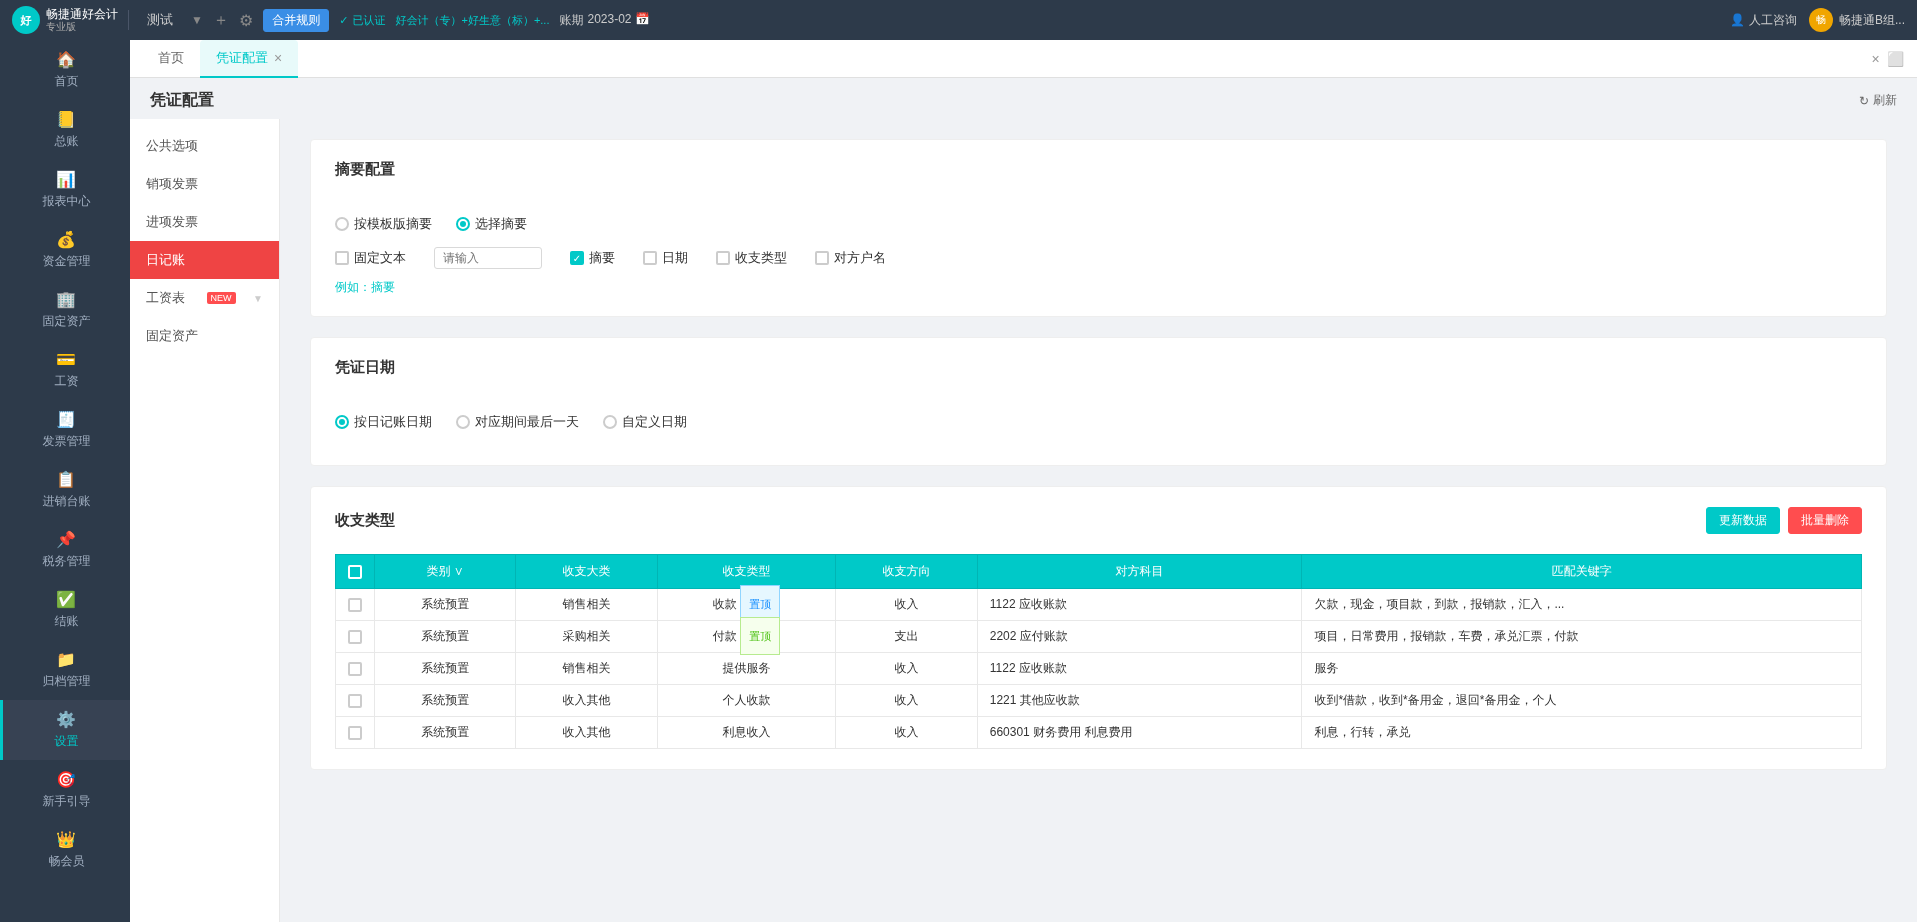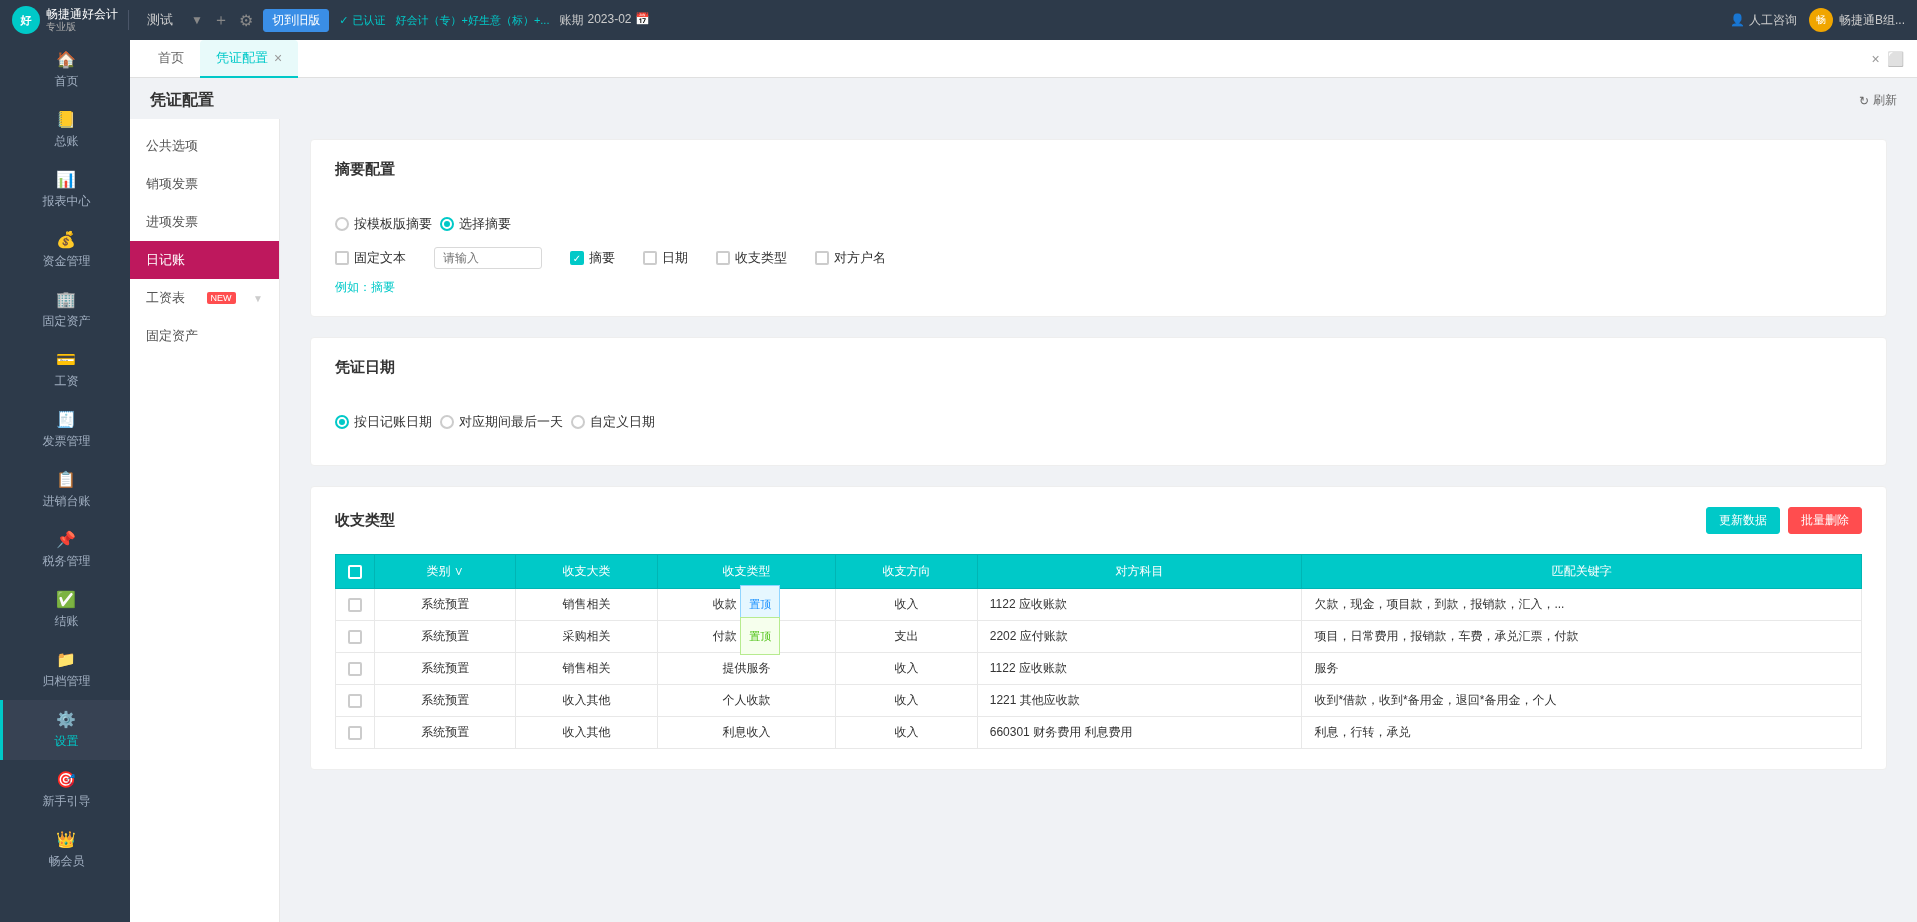--- a/index.html
+++ b/index.html
@@ -50,30 +50,30 @@
     .page-header { padding: 12px 20px 8px; display: flex; align-items: center; justify-content: space-between; background: #f0f2f5; }
     .page-title { font-size: 16px; font-weight: bold; color: #333; }
     .refresh-btn { background: none; border: none; cursor: pointer; color: #666; font-size: 12px; display: flex; align-items: center; gap: 4px; }
 
     
     .two-col { display: flex; flex: 1; overflow: hidden; }
 
     
     .left-nav { width: 150px; background: #fff; flex-shrink: 0; padding: 8px 0; border-right: 1px solid #e8e8e8; }
     .left-nav-item { padding: 10px 16px; font-size: 13px; color: #555; cursor: pointer; display: flex; align-items: center; justify-content: space-between; }
-    .left-nav-item.active { background: #be185d; color: white; border-radius: 0; }
+    .left-nav-item.active { background: #ef4444; color: white; border-radius: 0; }
     .left-nav-item .new-badge { background: #ff4d4f; color: white; font-size: 9px; padding: 1px 4px; border-radius: 2px; margin-left: 4px; }
 
     
     .config-panel { flex: 1; overflow-y: auto; padding: 20px 30px; }
     .config-section { background: white; border-radius: 4px; margin-bottom: 20px; padding: 20px 24px; border: 1px solid #eee; }
     .section-title { font-size: 15px; font-weight: bold; color: #333; margin-bottom: 16px; padding-bottom: 8px; }
 
     
-    .radio-group { display: flex; gap: 8px; align-items: center; margin-bottom: 14px; margin-top: 28px; }
+    .radio-group { display: flex; gap: 24px; align-items: center; margin-bottom: 14px; margin-top: 28px; }
     .radio-item { display: flex; align-items: center; gap: 5px; cursor: pointer; font-size: 13px; }
     .radio-circle { width: 14px; height: 14px; border-radius: 50%; border: 2px solid #ccc; display: flex; align-items: center; justify-content: center; }
     .radio-circle.checked { border-color: #00c9c8; }
     .radio-circle.checked::after { content: ''; width: 6px; height: 6px; background: #00c9c8; border-radius: 50%; }
 
     
     .checkbox-row { display: flex; align-items: center; gap: 28px; margin-bottom: 10px; flex-wrap: wrap; }
     .checkbox-item { display: flex; align-items: center; gap: 5px; cursor: pointer; font-size: 13px; }
     .checkbox-box { width: 14px; height: 14px; border: 2px solid #ccc; border-radius: 2px; display: flex; align-items: center; justify-content: center; flex-shrink: 0; }
     .checkbox-box.checked { background: #00c9c8; border-color: #00c9c8; color: white; font-size: 10px; }
@@ -107,21 +107,21 @@
     <div class="topbar-logo-text">
       <div>畅捷通好会计</div>
       <div class="sub">专业版</div>
     </div>
   </div>
   <div class="topbar-divider"></div>
   <span class="topbar-tab">测试</span>
   <span style="color:#888;font-size:12px;">▼</span>
   <span style="color:#888;font-size:16px;cursor:pointer;">＋</span>
   <span style="color:#888;font-size:16px;cursor:pointer;">⚙</span>
-  <button class="topbar-btn switch">切到旧版</button>
+  <button class="topbar-btn switch">合并规则</button>
   <span class="topbar-tag">
     <span class="check">✓</span>
     <span>已认证</span>
   </span>
   <span class="topbar-tag">好会计（专）+好生意（标）+...</span>
   <span class="topbar-period">
     <span>账期</span>
     <span>2023-02</span>
     <span style="cursor:pointer;">📅</span>
   </span>

